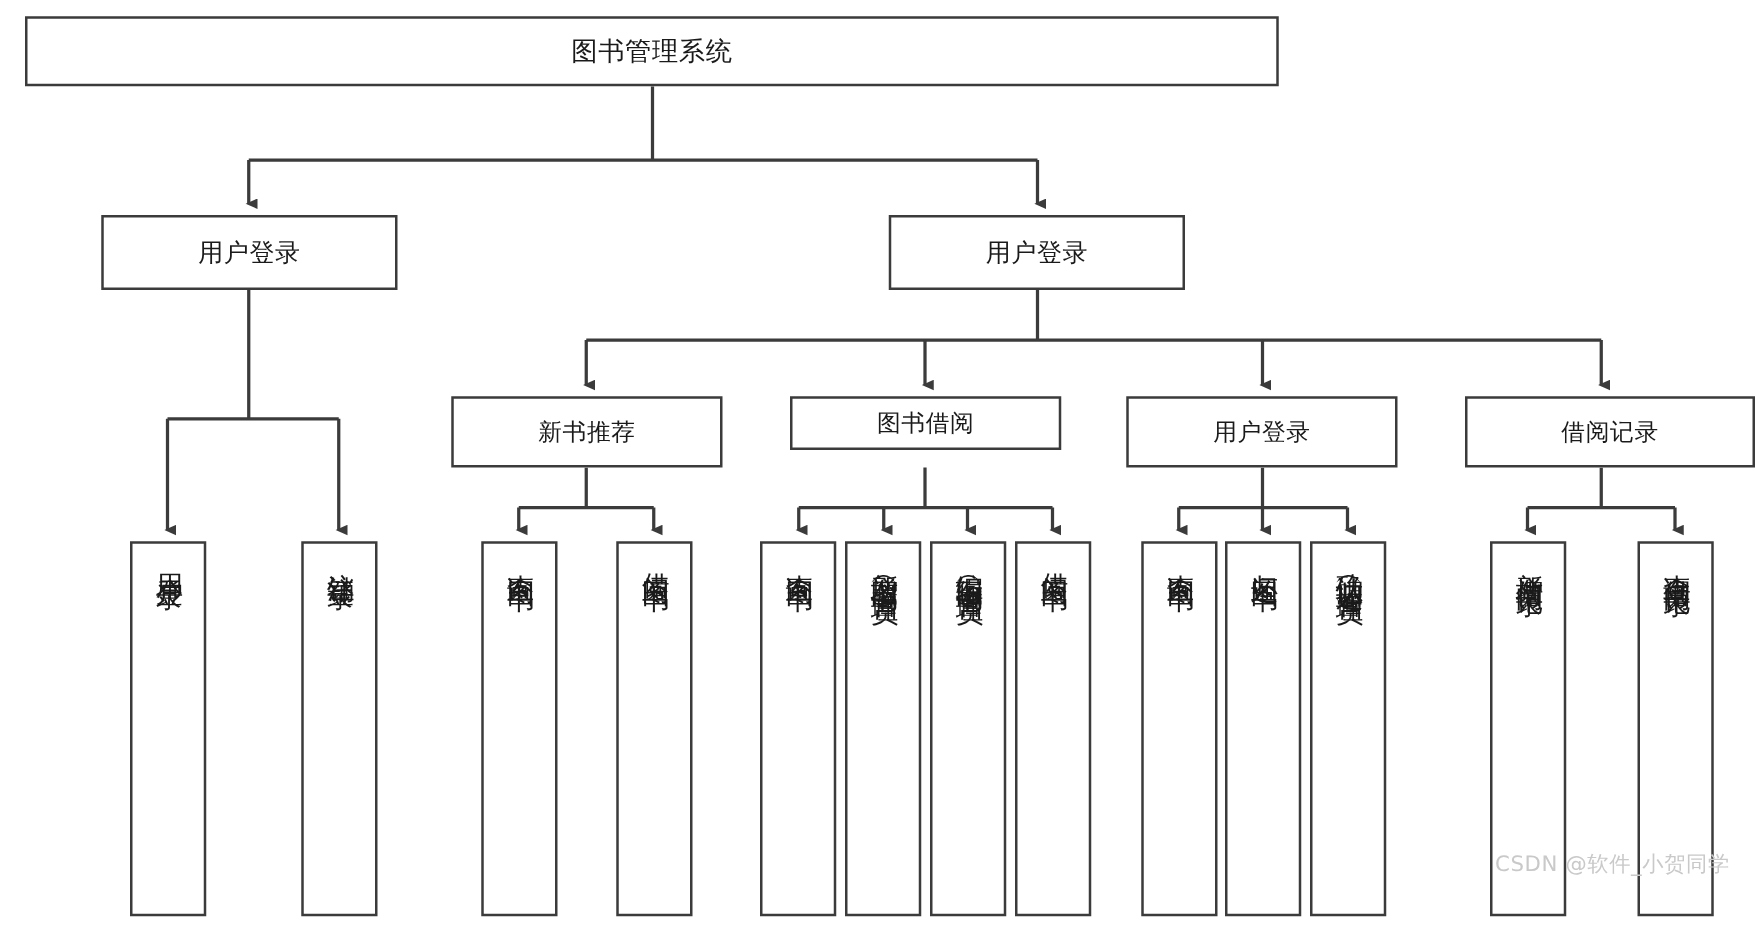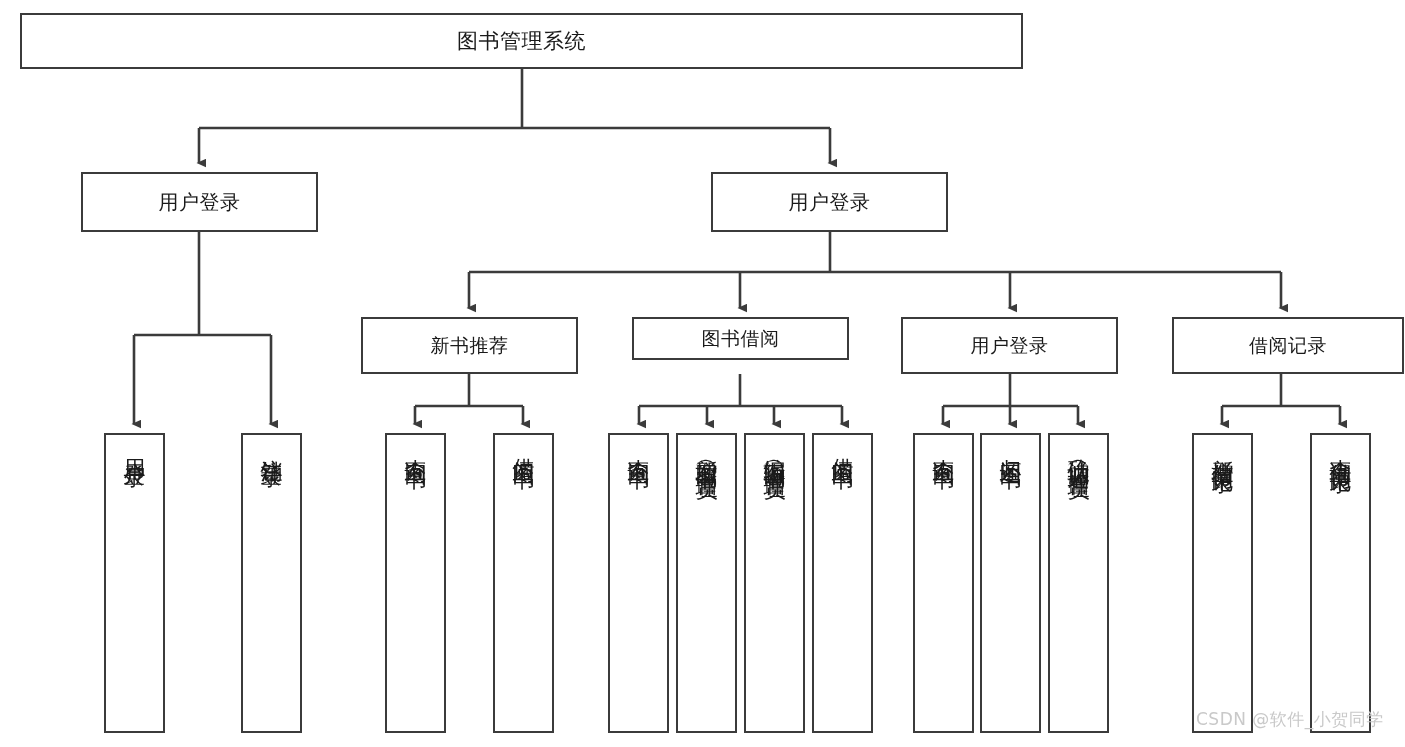--- a/index.html
+++ b/index.html
@@ -204,15 +204,15 @@
   </div>
 
   <div class="node-box node-leaf" style="left:1192px;top:433px;width:61px;height:300px;">
     <span class="node-label">新增借阅记录</span>
   </div>
 
   <div class="node-box node-leaf" style="left:1310px;top:433px;width:61px;height:300px;">
     <span class="node-label">查询借阅记录</span>
   </div>
 
-  <div class="watermark" style="left:1196px;top:708px;">CSDN @软件_小贺同学</div>
+  <div class="watermark" style="left:1196px;top:680px;">CSDN @软件_小贺同学</div>
 
 </div>
 
 </body></html>

